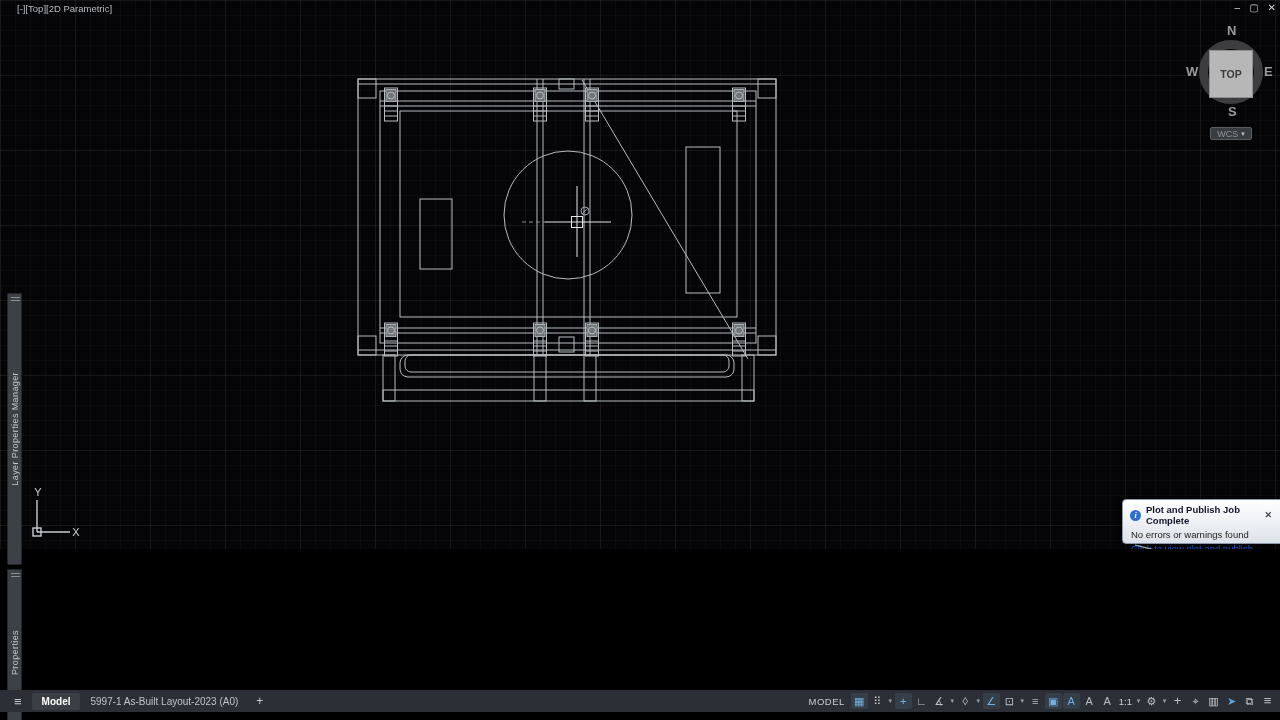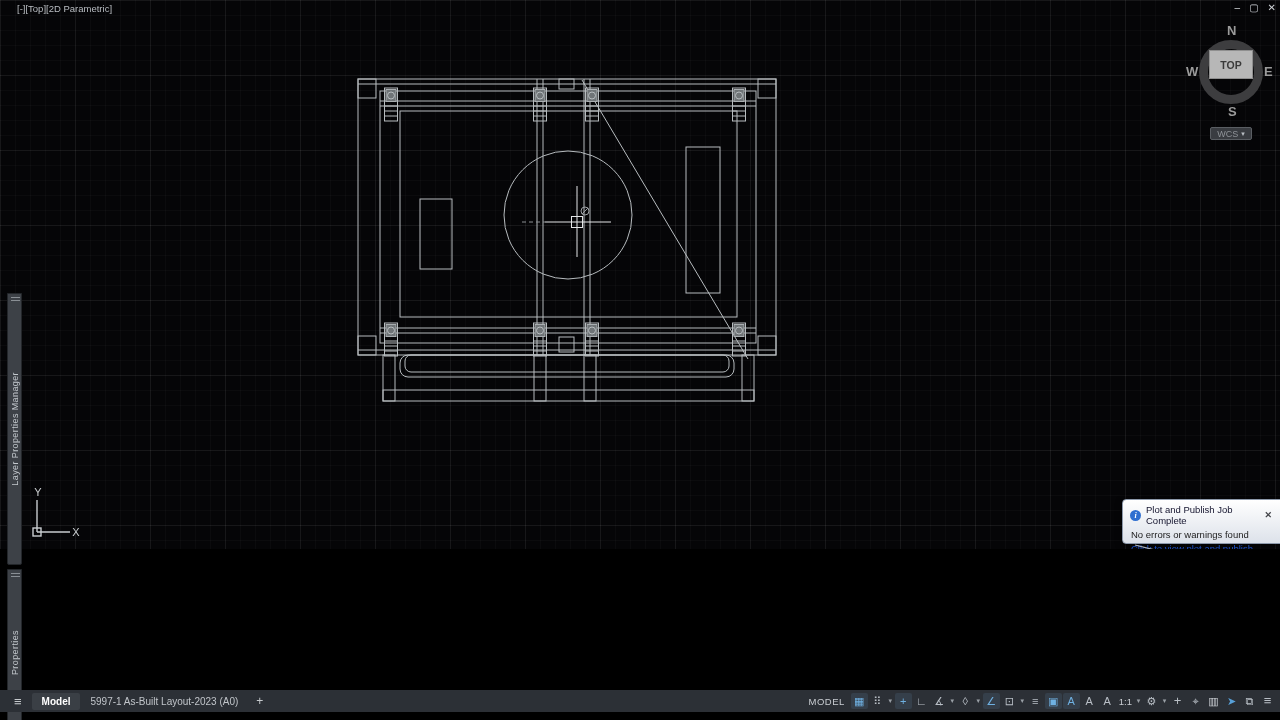--- a/index.html
+++ b/index.html
@@ -57,21 +57,21 @@
     background-size:75px 75px, 75px 75px, 15px 15px, 15px 15px; }
   #vp-label { position:absolute; left:17px; top:3px; font-size:9.5px; color:#b9bdc2; }
   #win-ctrls { position:absolute; right:4px; top:2px; display:flex; gap:9px; color:#cfd3d7; font-size:10px; }
   #drawing-svg { position:absolute; left:0; top:-141px; width:1280px; height:720px; pointer-events:none; }
 
   
   #viewcube { position:absolute; left:1186px; top:22px; width:90px; height:120px; }
   #vc-ring { position:absolute; left:13px; top:18px; width:64px; height:64px; border-radius:50%;
     border:9px solid #3d3d3f; }
   .vc-letter { position:absolute; color:#9b9b9b; font-size:13px; font-weight:bold; }
-  #vc-face { position:absolute; left:23px; top:28px; width:44px; height:29px; background:#b7b7b7;
+  #vc-face { position:absolute; left:23px; top:28px; width:44px; height:48px; background:#b7b7b7;
     border:1px solid #8f8f8f; display:flex; align-items:center; justify-content:center;
     font-size:10.5px; font-weight:bold; color:#3a3a3a; }
   #wcs-pill { position:absolute; left:24px; top:105px; width:42px; height:13px; background:#393c41;
     border:1px solid #5a5e63; border-radius:2px; display:flex; align-items:center; justify-content:center;
     gap:3px; font-size:9px; color:#8f9398; }
 
   
   .side-tab { position:absolute; left:7px; width:15px; background:#3d4147; border:1px solid #23262a;
     border-radius:0 0 2px 2px; display:flex; align-items:center; justify-content:center; }
   .side-tab .vtxt { writing-mode:vertical-rl; transform:rotate(180deg); font-size:9px; color:#c3c8cd;
@@ -80,21 +80,21 @@
     border-top:1px solid #8a8f95; border-bottom:1px solid #8a8f95; }
 
   
   #notif { position:absolute; left:1122px; top:499px; width:159px; height:45px;
     background:linear-gradient(#ffffff, #dde2ea); border:1px solid #8d99ab; border-radius:4px 0 0 4px;
     box-shadow:0 2px 6px rgba(0,0,0,.6); font-size:9.5px; z-index:30; }
   #notif-head { display:flex; align-items:center; gap:5px; padding:4px 4px 0 7px; }
   #notif-info { width:11px; height:11px; border-radius:50%; background:#2f6fd0; color:#fff;
     font-size:8px; font-weight:bold; font-style:italic; display:flex; align-items:center; justify-content:center;
     font-family:"Liberation Serif", serif; }
-  #notif-title { font-weight:normal; color:#14142e; font-size:9.5px; flex:1; }
+  #notif-title { font-weight:bold; color:#14142e; font-size:9.5px; flex:1; }
   #notif-close { color:#44454a; font-size:9px; font-weight:bold; padding:0 3px; border:1px solid transparent; }
   #notif-body { color:#222; padding:3px 10px 0 8px; }
   #notif-link { color:#1c51c8; text-decoration:underline; padding:3px 6px 0 8px; cursor:pointer; }
   #notif-tail { position:absolute; left:8px; top:44px; width:80px; height:16px; }
 
   
   #statusbar { position:absolute; left:0; top:690px; width:1280px; height:22px; background:#2c3036;
     display:flex; align-items:center; }
   #sb-menu { color:#c6cacd; font-size:13px; padding:0 10px 0 14px; }
   .sb-tab { font-size:10px; color:#c0c4c9; padding:3px 10px; }

